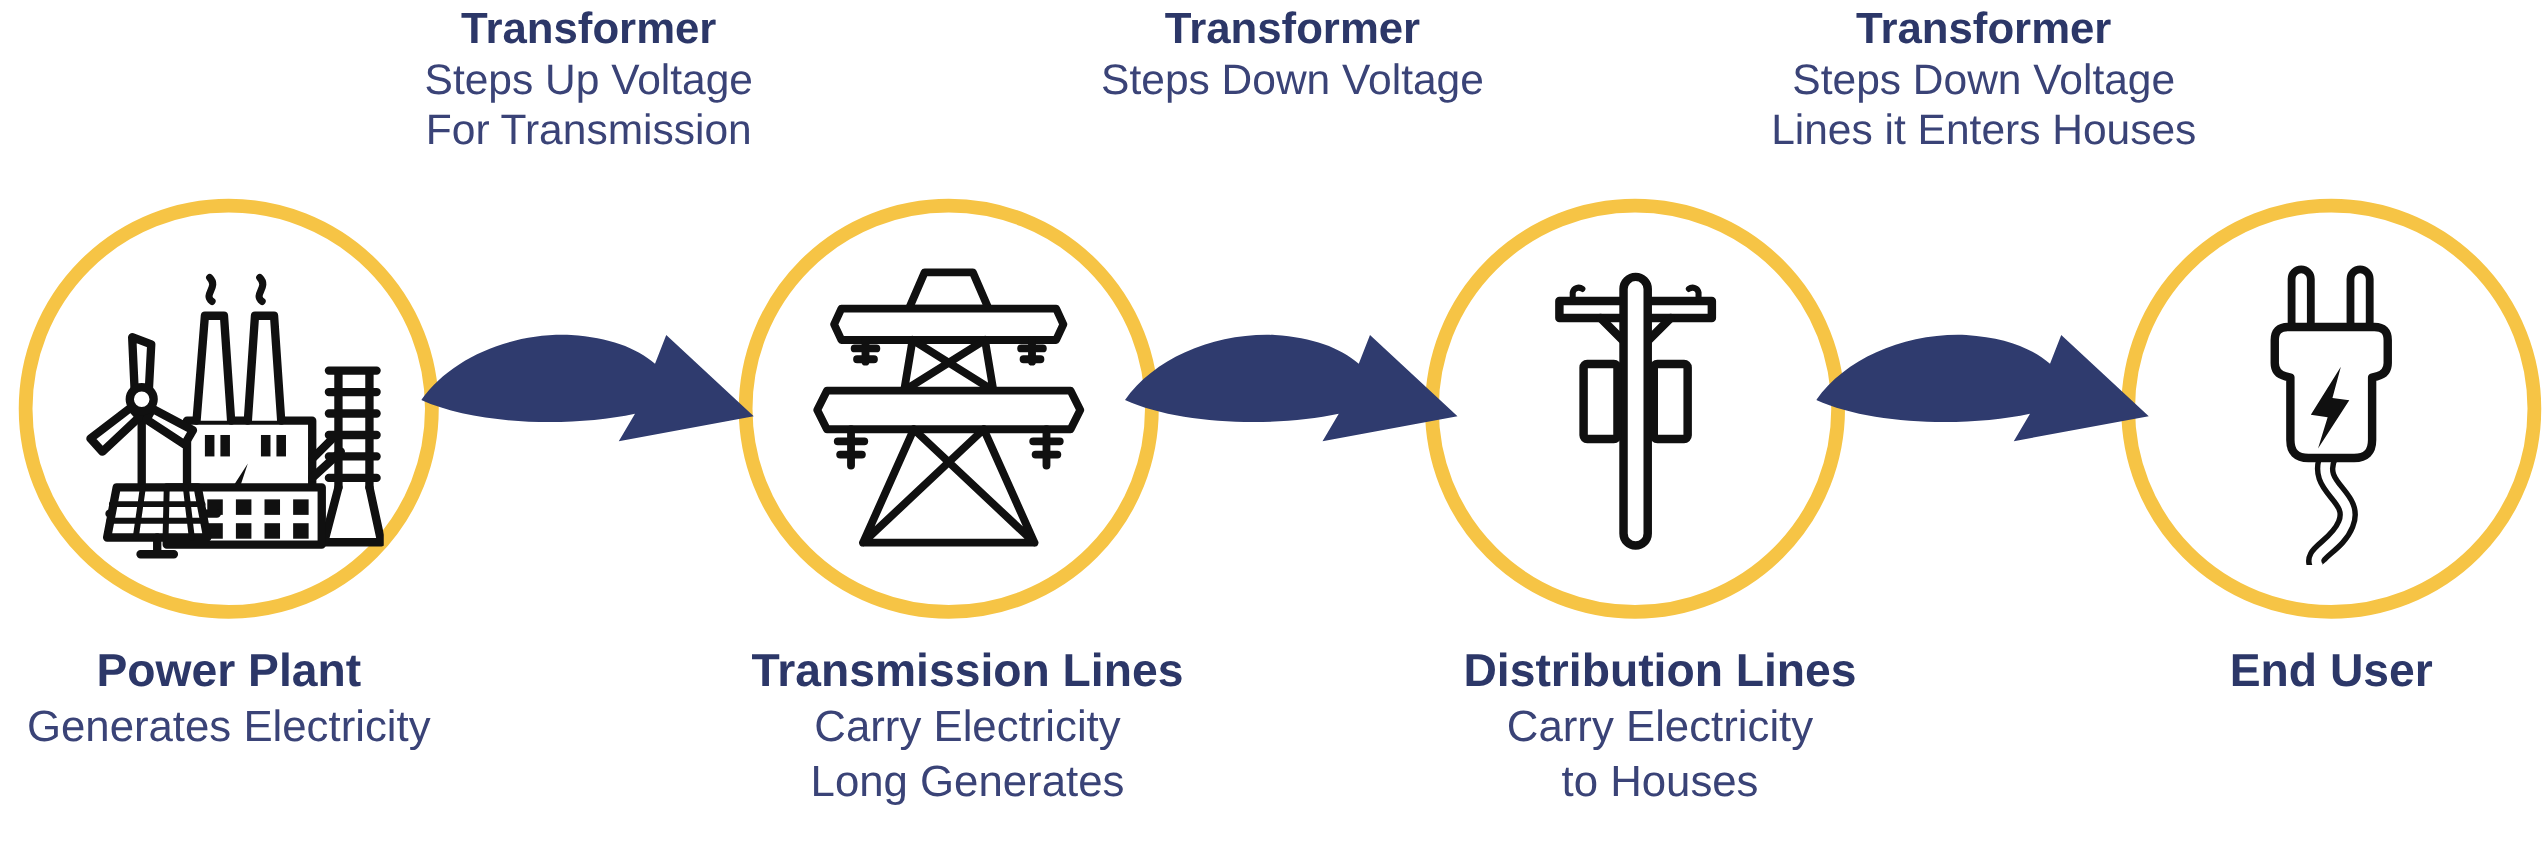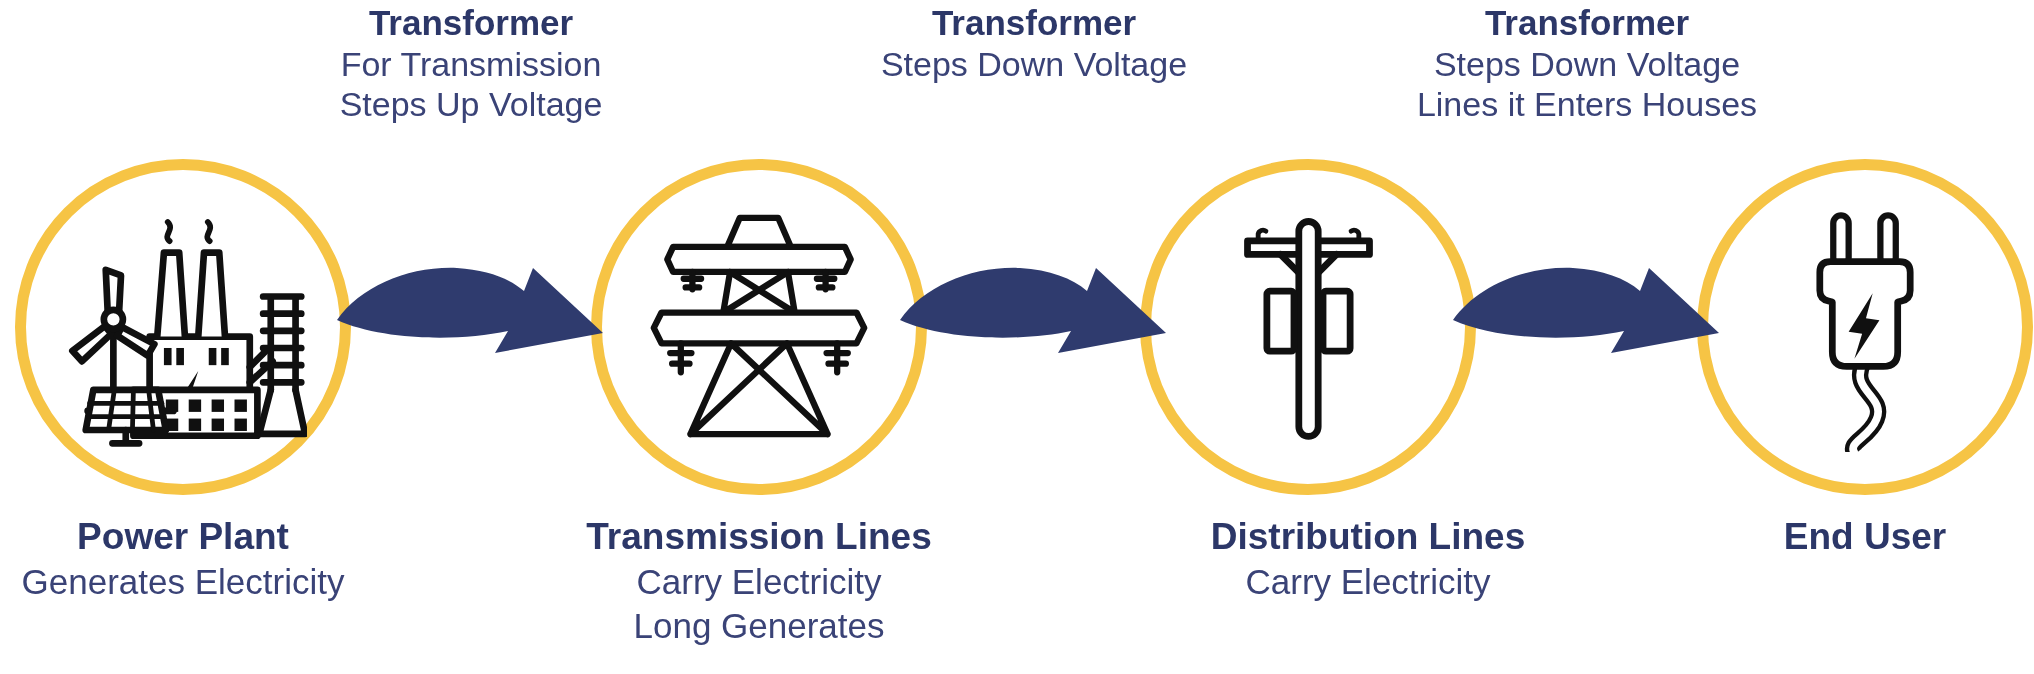--- a/index.html
+++ b/index.html
@@ -26,22 +26,22 @@
   .solid{fill:var(--icon,#101010);stroke:none;}
   .t-ln{stroke-width:6.5;}
 </style>
 </head>
 <body>
 
 <div class="canvas">
 
   <div class="conn-label" style="left:211px">
     <div class="conn-title">Transformer</div>
+    <div class="conn-line">Steps Up Voltage</div>
     <div class="conn-line">For Transmission</div>
-    <div class="conn-line">Steps Up Voltage</div>
   </div>
   <div class="conn-label" style="left:774px">
     <div class="conn-title">Transformer</div>
     <div class="conn-line">Steps Down Voltage</div>
   </div>
   <div class="conn-label" style="left:1327px">
     <div class="conn-title">Transformer</div>
     <div class="conn-line">Steps Down Voltage</div>
     <div class="conn-line">Lines it Enters Houses</div>
   </div>
@@ -119,21 +119,21 @@
       <path class="ln t-ln" d="M85,68 L78,110 M145,68 L152,110 M85,68 L152,110 M145,68 L78,110"></path>
 
       <path class="lnf t-ln" d="M14,110 L216,110 L224,126 L216,142 L14,142 L6,126 Z"></path>
 
       <path class="ln t-ln" d="M34,142 V172 M23,152 H45 M25,163 H43"></path>
       <path class="ln t-ln" d="M196,142 V172 M185,152 H207 M187,163 H205"></path>
 
       <path class="ln t-ln" d="M86,142 L44,236 M144,142 L186,236 M44,236 H186 M86,142 L186,236 M144,142 L44,236"></path>
     </svg>
   </div>
-  <div class="stage-label" style="left:499px">
+  <div class="stage-label" style="left:514px">
     <div class="stage-title">Transmission Lines</div>
     <div class="stage-line">Carry Electricity</div>
     <div class="stage-line">Long Generates</div>
   </div>
 
   <div class="circle" style="left:1140px">
     <svg width="165" height="242" viewBox="0 0 170 250">
 
       <rect class="lnf" x="22" y="36" width="126" height="14"></rect>
       <path class="ln" style="stroke-width:5" d="M33,34 v-5 a5,5 0 0 1 8,-3"></path>
@@ -143,23 +143,24 @@
 
       <rect class="lnf" x="66" y="103" width="11" height="16"></rect>
       <rect class="lnf" x="93" y="103" width="11" height="16"></rect>
 
       <rect class="lnf" x="75" y="16" width="20" height="222" rx="10"></rect>
 
       <rect class="lnf" x="42" y="88" width="28" height="62" rx="3"></rect>
       <rect class="lnf" x="100" y="88" width="28" height="62" rx="3"></rect>
     </svg>
   </div>
-  <div class="stage-label" style="left:1108px">
+  <div class="stage-label" style="left:1068px">
     <div class="stage-title">Distribution Lines</div>
     <div class="stage-line">Carry Electricity</div>
+    <div class="stage-line">to Houses</div>
   </div>
 
   <div class="circle" style="left:1697px">
     <svg width="154" height="250" viewBox="0 0 160 260">
 
       <rect class="lnf" style="stroke-width:6.5" x="47" y="14" width="16" height="52" rx="8"></rect>
       <rect class="lnf" style="stroke-width:6.5" x="96" y="14" width="16" height="52" rx="8"></rect>
 
       <path d="M78,168 C64,196 102,202 92,226 C84,246 60,250 70,262" fill="none" stroke="var(--icon,#101010)" stroke-width="17" stroke-linecap="butt"></path>
       <path d="M78,168 C64,196 102,202 92,226 C84,246 60,250 70,262" fill="none" stroke="#ffffff" stroke-width="8" stroke-linecap="butt"></path>

